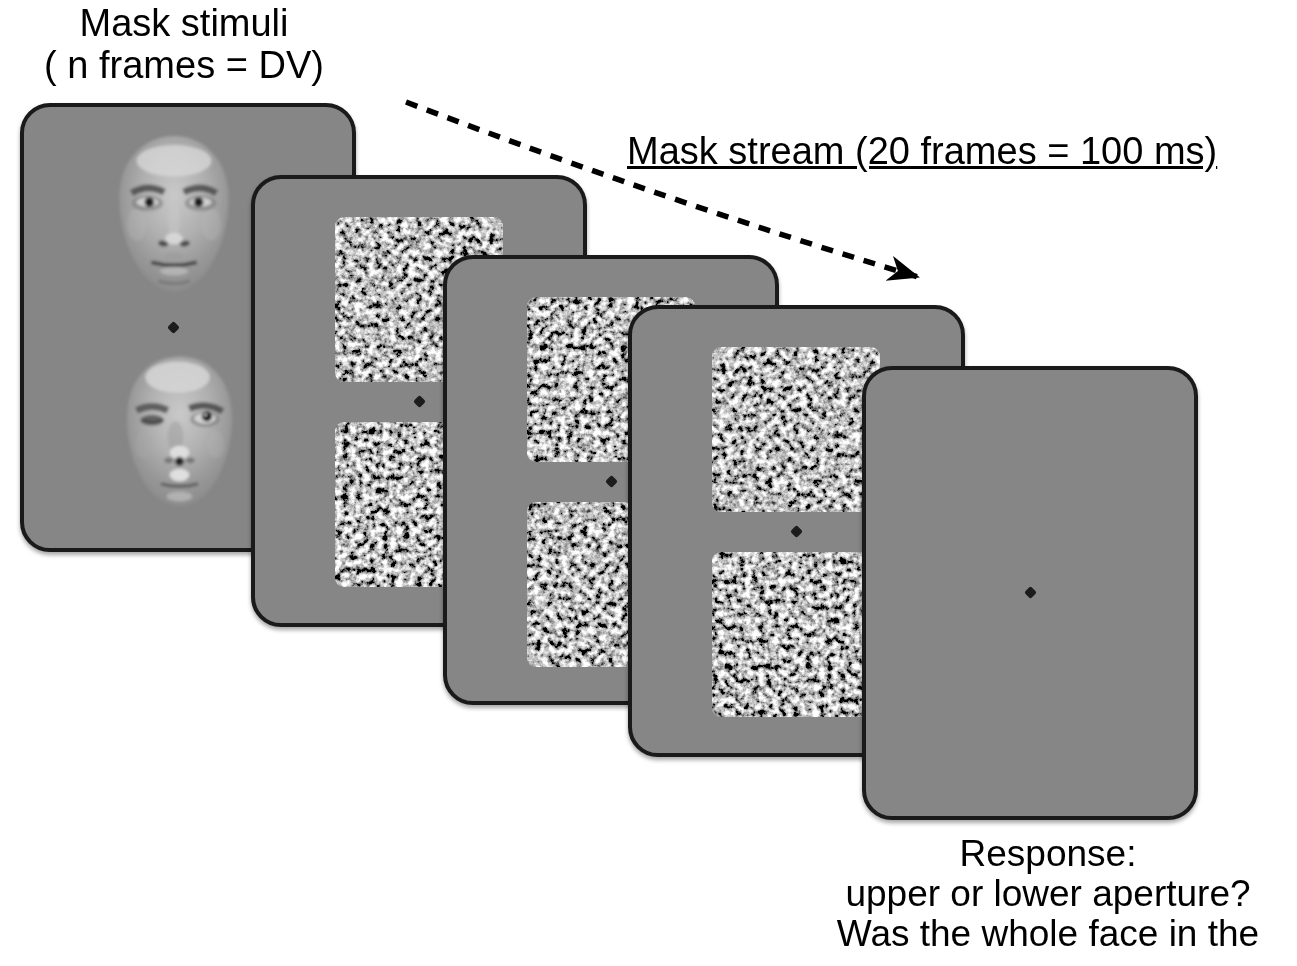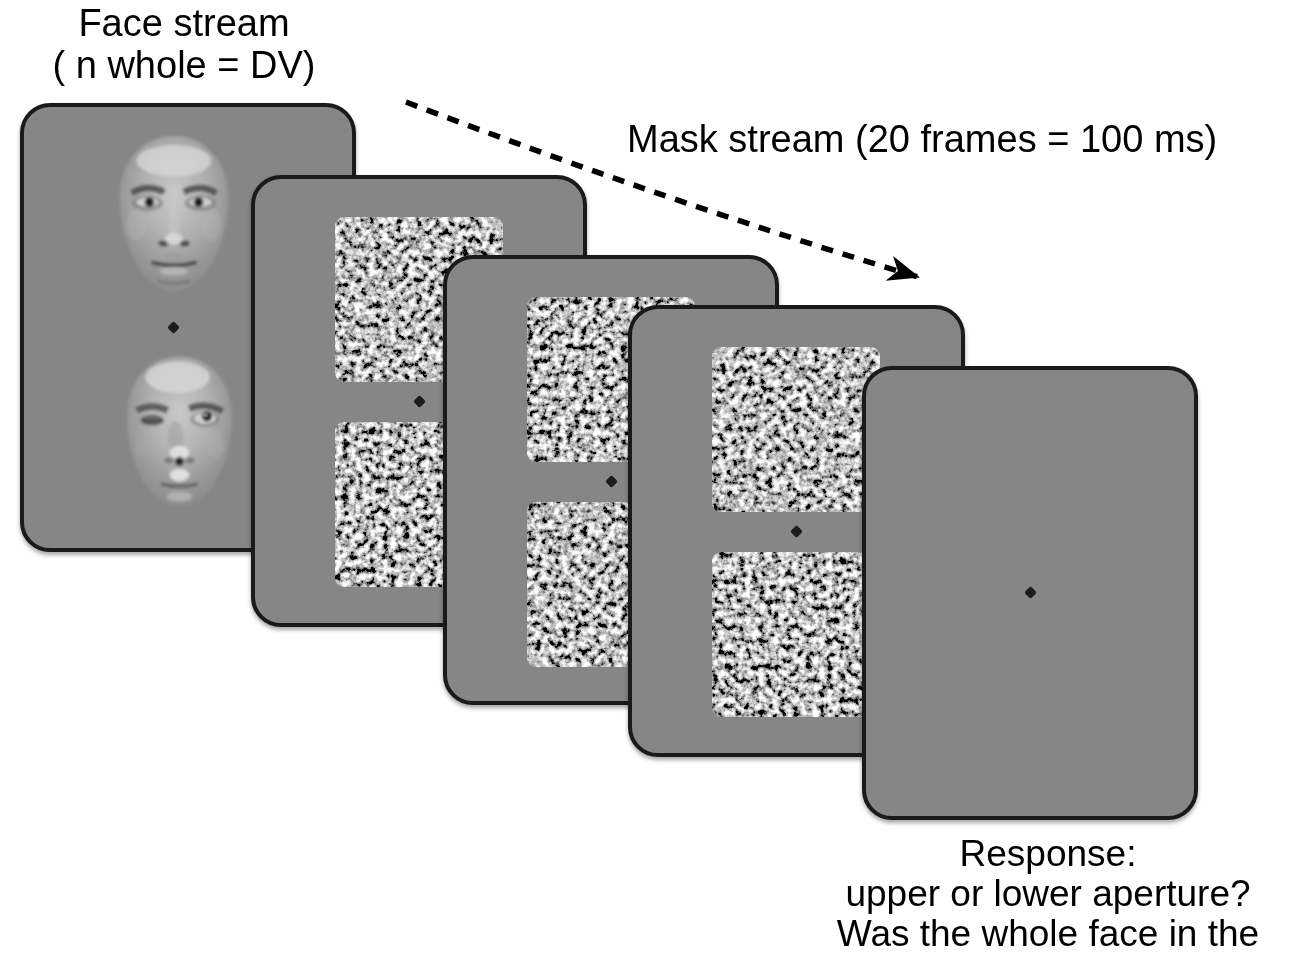--- a/index.html
+++ b/index.html
@@ -16,21 +16,21 @@
     overflow: hidden;
   }
   .label {
     position: absolute;
     color: var(--text, #000000);
     font-size: 38px;
     line-height: 42px;
     letter-spacing: 0px;
   }
   .face-label { left: 12px; top: 2px; width: 344px; text-align: center; }
-  .mask-label { left: 627px; top: 118px; white-space: nowrap; }
+  .mask-label { left: 627px; top: 130px; white-space: nowrap; text-decoration: underline; }
   .response-label {
     left: 768px; top: 834px; width: 560px;
     text-align: center; font-size: 37px; line-height: 40px;
   }
   .panel {
     position: absolute;
     box-sizing: border-box;
     background: var(--screen-fill, #868686);
     border: 4px solid var(--screen-border, #1a1a1a);
     border-radius: 30px;
@@ -109,22 +109,22 @@
       <filter id="softB" x="-20%" y="-20%" width="140%" height="140%">
         <feGaussianBlur stdDeviation="1.4"></feGaussianBlur>
       </filter>
       <marker id="arrowHead" markerWidth="36" markerHeight="28" refX="30" refY="13" orient="auto" markerUnits="userSpaceOnUse">
         <path d="M0,0 L32,13 L0,26 L9,13 Z" fill="#000000"></path>
       </marker>
     </defs>
   </svg>
 
   <div class="label face-label">
-    <div>Face stream</div>
-    <div>( n whole = DV)</div>
+    <div>Mask stimuli</div>
+    <div>( n frames = DV)</div>
   </div>
 
   <div class="label mask-label">Mask stream (20 frames = 100 ms)</div>
 
   <svg class="arrow-overlay" viewBox="0 0 1297 966">
     <path d="M406,102 Q668,202 918,277" fill="none" stroke="#000000" stroke-width="5.5" stroke-dasharray="12 10" marker-end="url(#arrowHead)"></path>
   </svg>
 
   <div class="panel p1">
     <svg class="face face-upper" viewBox="0 0 140 166">

